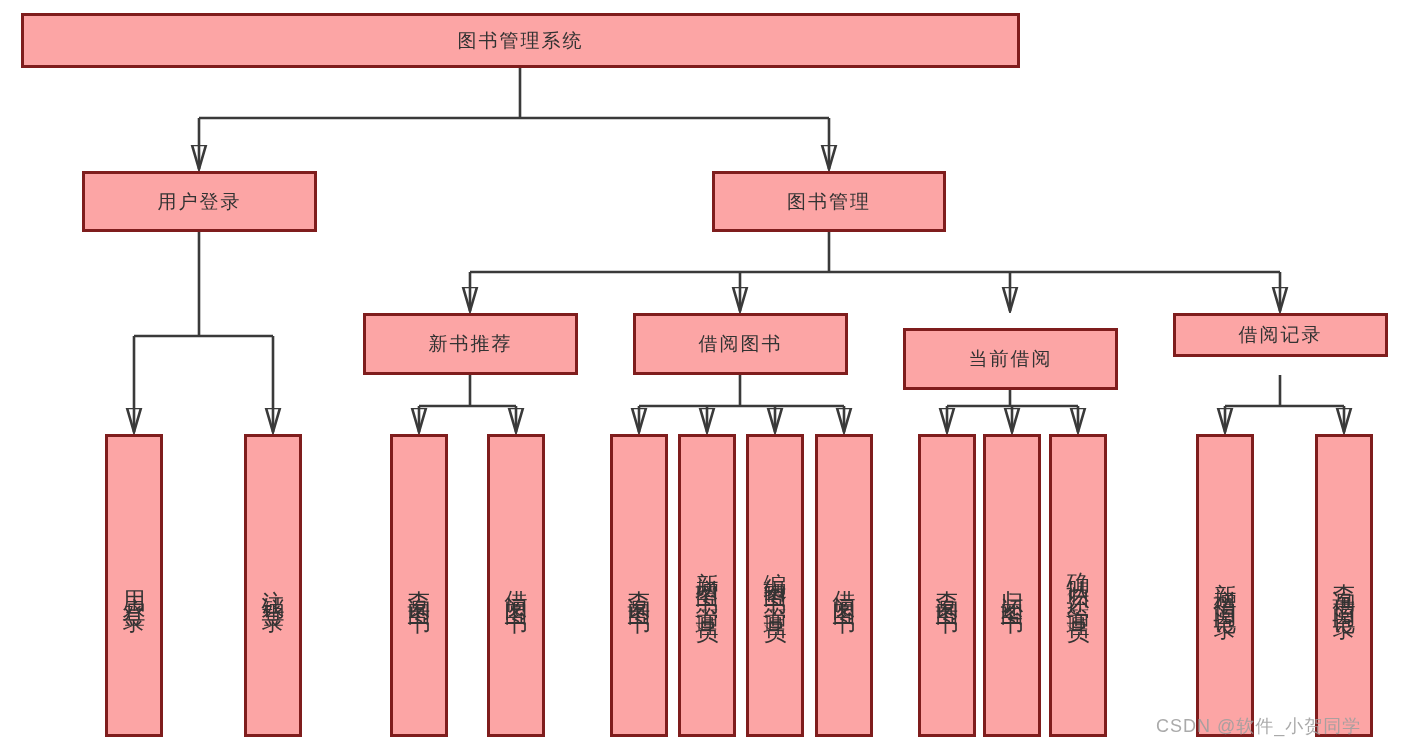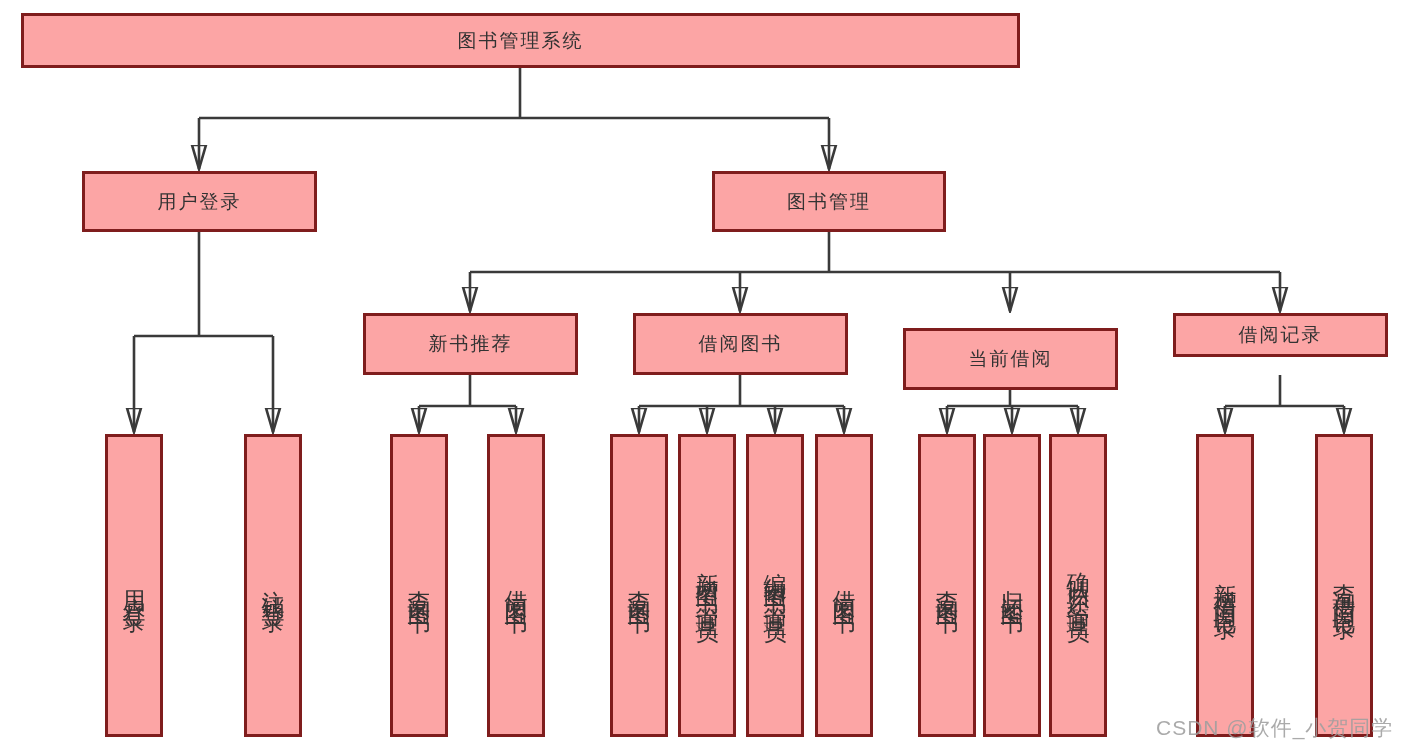--- a/index.html
+++ b/index.html
@@ -33,21 +33,21 @@
     writing-mode: vertical-rl;
     text-orientation: mixed;
     font-size: 23px;
     letter-spacing: 7px;
     line-height: 1;
   }
   .watermark {
     position: absolute;
     left: 1156px;
     top: 714px;
-    font-size: 21px;
+    font-size: 18px;
     letter-spacing: 1px;
     color: rgba(158, 158, 158, 0.88);
     white-space: nowrap;
     z-index: 5;
   }
 </style>
 </head>
 <body>
 
 <div class="canvas">

